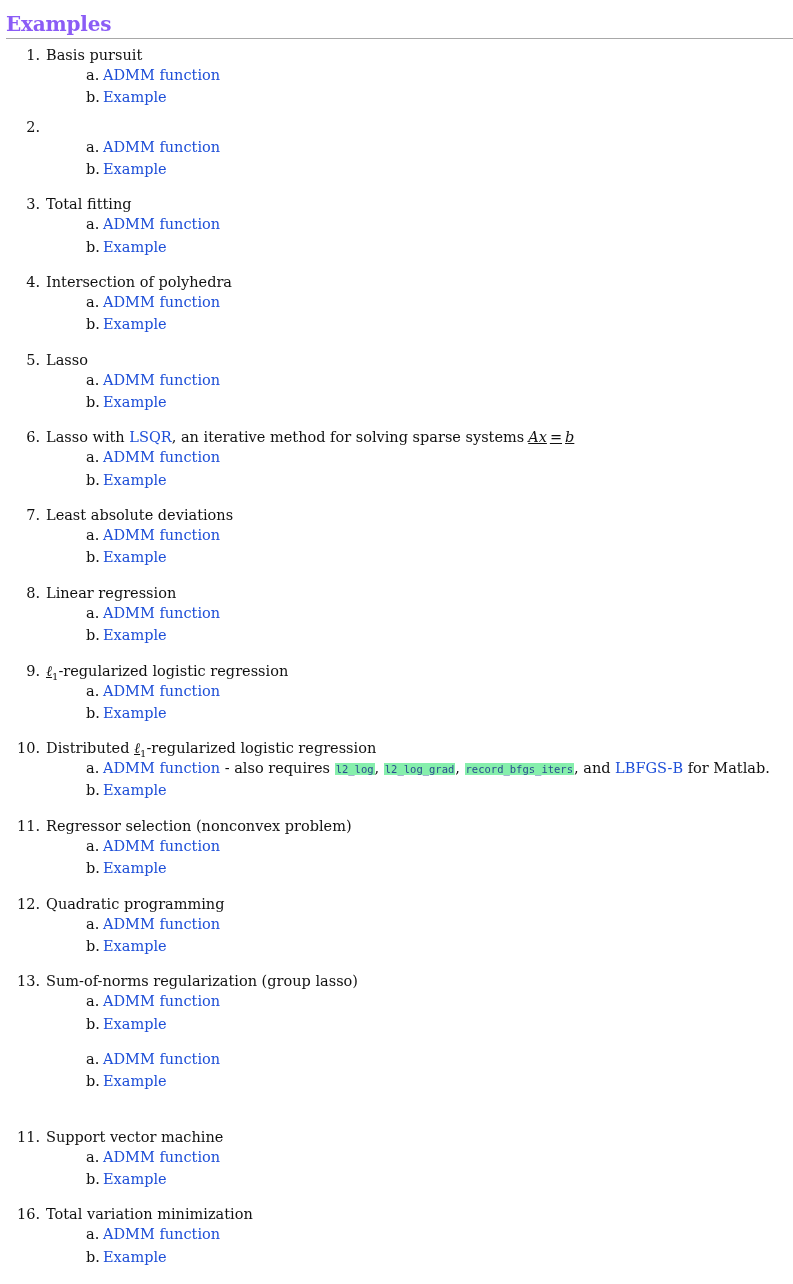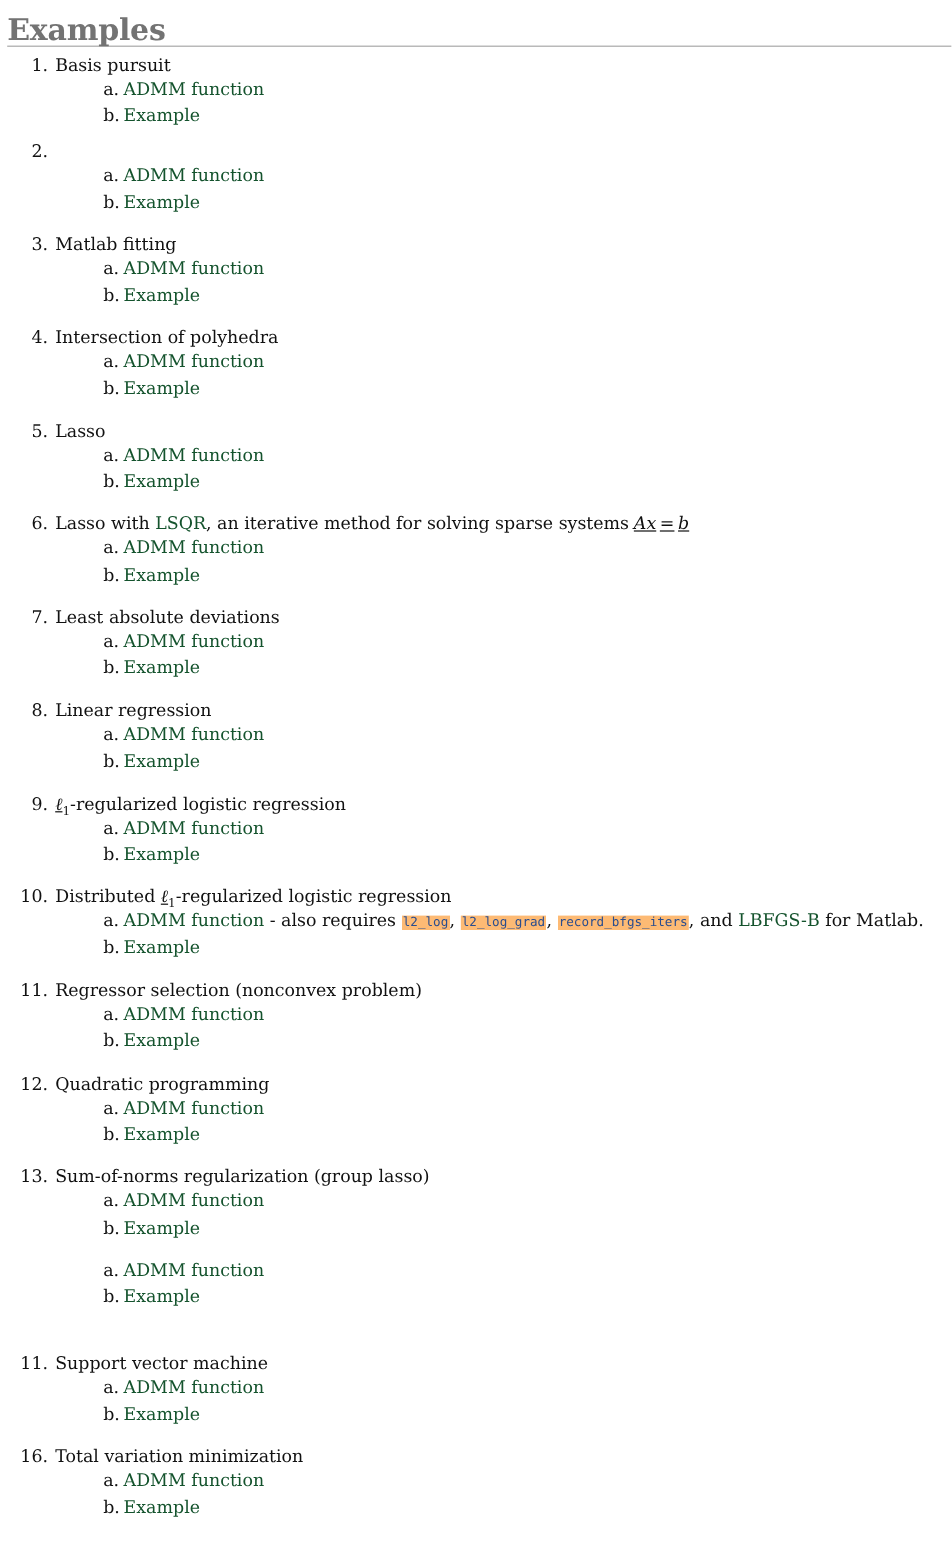--- a/index.html
+++ b/index.html
@@ -5,41 +5,41 @@
     html, body { margin: 0; padding: 0; background: #ffffff; }
     body {
       width: 793px; height: 1284px; overflow: hidden;
       font-family: "DejaVu Serif", "Liberation Serif", serif;
       color: #111111;
     }
     .page { padding: 0 0 0 6px; }
     h2.section-title {
       margin: 0; padding-top: 11px; height: 27px;
       font-family: "DejaVu Serif", serif;
-      font-size: 25px; font-weight: bold; color: #737373;
+      font-size: 20px; font-weight: bold; color: #8b5cf6;
       line-height: 27px; letter-spacing: -0.2px;
     }
     .rule { height: 1px; background: #a8a8a8; margin-right: 0; }
     ol.examples { list-style: none; margin: 0; padding: 0; }
     li.example {
       position: relative; height: 77.7px;
       padding-left: 40px; box-sizing: border-box;
     }
     li.example:first-child { padding-top: 6px; }
     .ex-head { font-size: 14.5px; line-height: 20px; height: 20px; white-space: nowrap; }
     .num { position: absolute; left: 0; width: 34px; text-align: right; }
     ol.sub { list-style: none; margin: 0; padding: 0 0 0 40px; }
     ol.sub li { font-size: 14.5px; line-height: 20px; height: 24.7px; white-space: nowrap; }
     ol.sub li:first-child { height: 22.3px; }
     .sub-label { display: inline-block; width: 17px; text-align: left; }
-    a.link { color: #14532d; text-decoration: none; }
+    a.link { color: #1d4ed8; text-decoration: none; }
     code.code {
       font-family: "DejaVu Sans Mono", monospace;
       font-size: 10.5px; color: #2a4d8e;
-      background: #fdba74; padding: 0 1px;
+      background: #86efac; padding: 0 1px;
     }
     .math { font-family: "DejaVu Serif", serif; font-style: italic; margin-left: 4px; text-decoration: underline; }
     .math .op { font-style: normal; padding: 0 3px; }
   </style>
 </head>
 <body>
 
 <div class="page">
   <h2 class="section-title">Examples</h2>
   <div class="rule"></div>
@@ -52,21 +52,21 @@
         </ol>
       </li>
       <li class="example">
         <div class="ex-head"><span class="num">2.</span></div>
         <ol class="sub">
           <li><span class="sub-label">a.</span><a class="link">ADMM function</a></li>
           <li><span class="sub-label">b.</span><a class="link">Example</a></li>
         </ol>
       </li>
       <li class="example">
-        <div class="ex-head"><span class="num">3.</span><span>Matlab fitting</span></div>
+        <div class="ex-head"><span class="num">3.</span><span>Total fitting</span></div>
         <ol class="sub">
           <li><span class="sub-label">a.</span><a class="link">ADMM function</a></li>
           <li><span class="sub-label">b.</span><a class="link">Example</a></li>
         </ol>
       </li>
       <li class="example">
         <div class="ex-head"><span class="num">4.</span><span>Intersection of polyhedra</span></div>
         <ol class="sub">
           <li><span class="sub-label">a.</span><a class="link">ADMM function</a></li>
           <li><span class="sub-label">b.</span><a class="link">Example</a></li>

